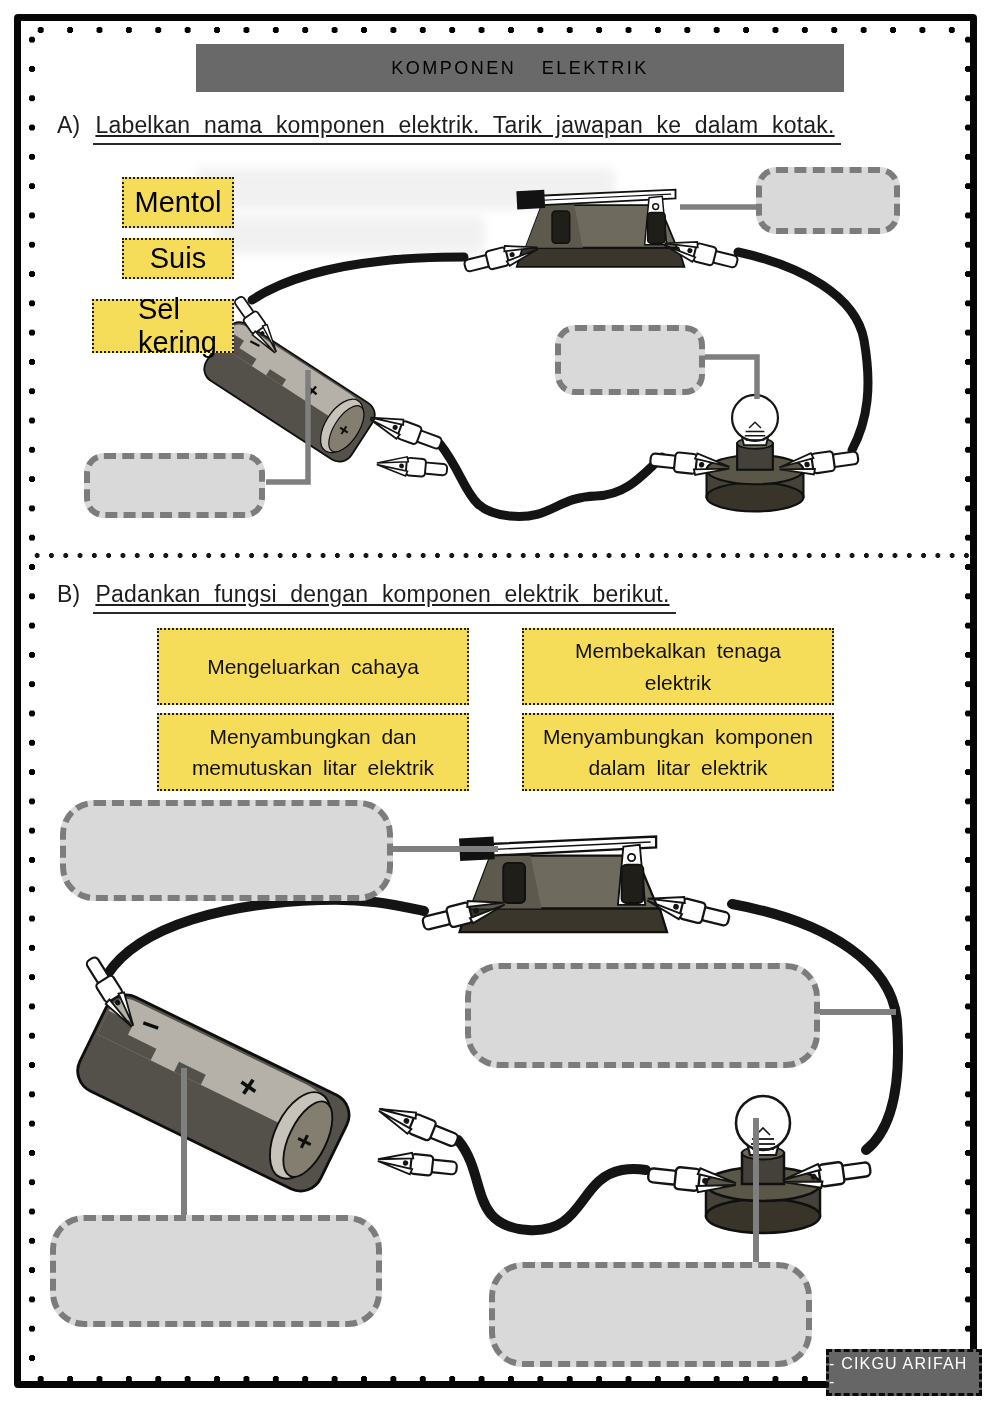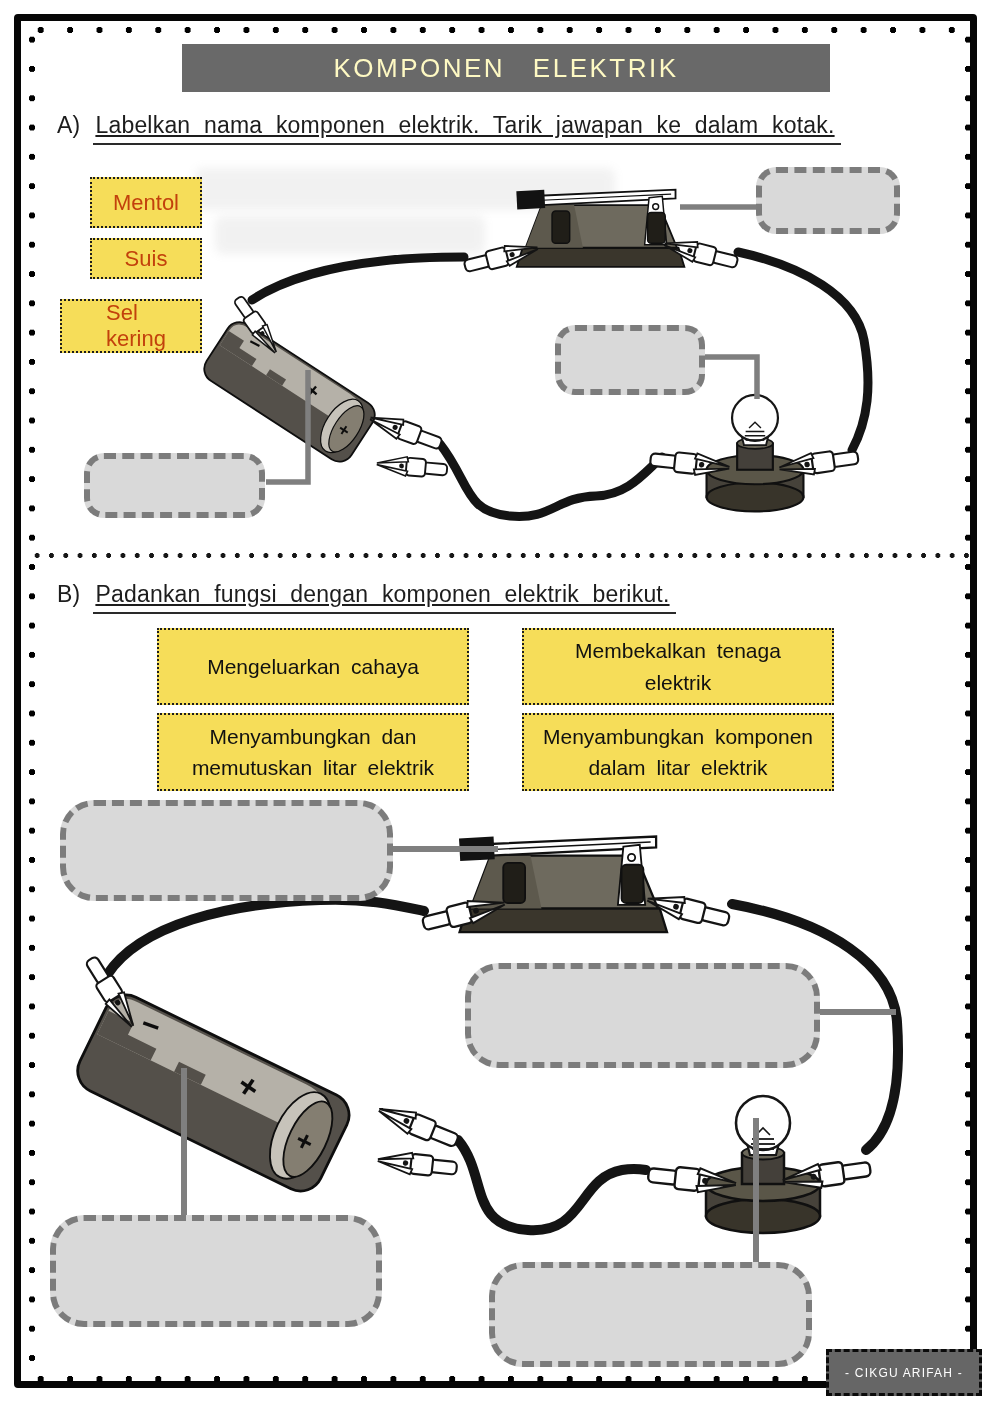--- a/index.html
+++ b/index.html
@@ -11,32 +11,32 @@
           background-image:radial-gradient(circle 3.3px at 50% 50%,#000 97%,transparent 100%);
           background-size:29.4px 10px;background-repeat:repeat-x;}
   .dots-v{position:absolute;top:25px;width:10px;height:1358px;z-index:1;
           background-image:radial-gradient(circle 3.3px at 50% 50%,#000 97%,transparent 100%);
           background-size:10px 29.3px;background-repeat:repeat-y;}
   #dots-top{top:25px;} #dots-bottom{top:1374px;}
   #dots-left{left:27px;} #dots-right{left:963px;}
   .divider-dots{position:absolute;left:30px;top:551px;width:940px;height:9px;z-index:1;
           background-image:radial-gradient(circle 2.3px at 50% 50%,#161616 97%,transparent 100%);
           background-size:14.3px 9px;background-repeat:repeat-x;}
-  .banner{position:absolute;left:182px;top:44px;width:648px;height:48px;background:#696969;
-          color:#fef9c3;display:flex;align-items:center;justify-content:center;
-          font-size:26px;letter-spacing:2.5px;word-spacing:18px;z-index:3;}
+  .banner{position:absolute;left:196px;top:44px;width:648px;height:48px;background:#696969;
+          color:#000000;display:flex;align-items:center;justify-content:center;
+          font-size:18px;letter-spacing:2.5px;word-spacing:18px;z-index:3;}
   .heading{position:absolute;font-size:23px;color:#1d1d1d;display:flex;align-items:baseline;
            word-spacing:7px;letter-spacing:.2px;z-index:3;}
   #heading-a{left:57px;top:112px;}
   #heading-b{left:57px;top:581px;}
   .heading .lbl{margin-right:13px;}
   .heading .txt{border-bottom:2.5px solid #2a2a2a;padding:0 6px 4px 2px;text-decoration:underline;}
   .chip{position:absolute;background:#f6dd59;border:2.5px dotted #1c1c1c;box-sizing:border-box;
-        display:flex;align-items:center;justify-content:center;font-size:22px;color:#c2410c;
-        word-spacing:7px;z-index:4;cursor:grab;}
+        display:flex;align-items:center;justify-content:center;font-size:29px;color:#000000;
+        word-spacing:7px;z-index:4;cursor:grab;margin-left:32px;}
   #chip-mentol{left:90px;top:177px;width:112px;height:51px;}
   #chip-suis{left:90px;top:238px;width:112px;height:41px;}
   #chip-selkering{left:60px;top:299px;width:142px;height:54px;padding-left:44px;}
   .card{position:absolute;background:#f6dd59;border:2.5px dotted #1c1c1c;box-sizing:border-box;
         display:flex;align-items:center;justify-content:center;text-align:center;
         font-size:21px;line-height:1.5;color:#111;white-space:pre-line;word-spacing:5px;
         z-index:4;cursor:grab;}
   #card-1{left:157px;top:628px;width:312px;height:77px;}
   #card-2{left:522px;top:628px;width:312px;height:77px;}
   #card-3{left:157px;top:713px;width:312px;height:78px;}
@@ -45,21 +45,21 @@
   .dz-a{border-radius:20px;} .dz-b{border-radius:34px;}
   #dz-a1{left:756px;top:167px;width:144px;height:67px;}
   #dz-a2{left:555px;top:325px;width:150px;height:70px;}
   #dz-a3{left:84px;top:453px;width:181px;height:65px;}
   #dz-b1{left:60px;top:800px;width:333px;height:101px;}
   #dz-b2{left:465px;top:963px;width:355px;height:105px;}
   #dz-b3{left:50px;top:1215px;width:332px;height:112px;}
   #dz-b4{left:489px;top:1262px;width:323px;height:105px;}
   .badge{position:absolute;left:826px;top:1349px;width:156px;height:47px;background:#666;
          border:3px dashed #0b0b0b;box-sizing:border-box;color:#fff;display:flex;
-         align-items:center;justify-content:center;font-size:12px;letter-spacing:1.2px;z-index:12;}
+         align-items:center;justify-content:center;font-size:16px;letter-spacing:1.2px;z-index:12;}
   svg.circuit{position:absolute;left:0;z-index:2;}
   #circuit-a{top:150px;}
   #circuit-b{top:790px;}
   .ghost{position:absolute;background:#9a9a9a;opacity:.13;filter:blur(5px);border-radius:8px;z-index:1;}
   #ghost-1{left:195px;top:168px;width:420px;height:42px;}
   #ghost-2{left:215px;top:216px;width:270px;height:38px;}
 </style>
 </head>
 <body>
 

